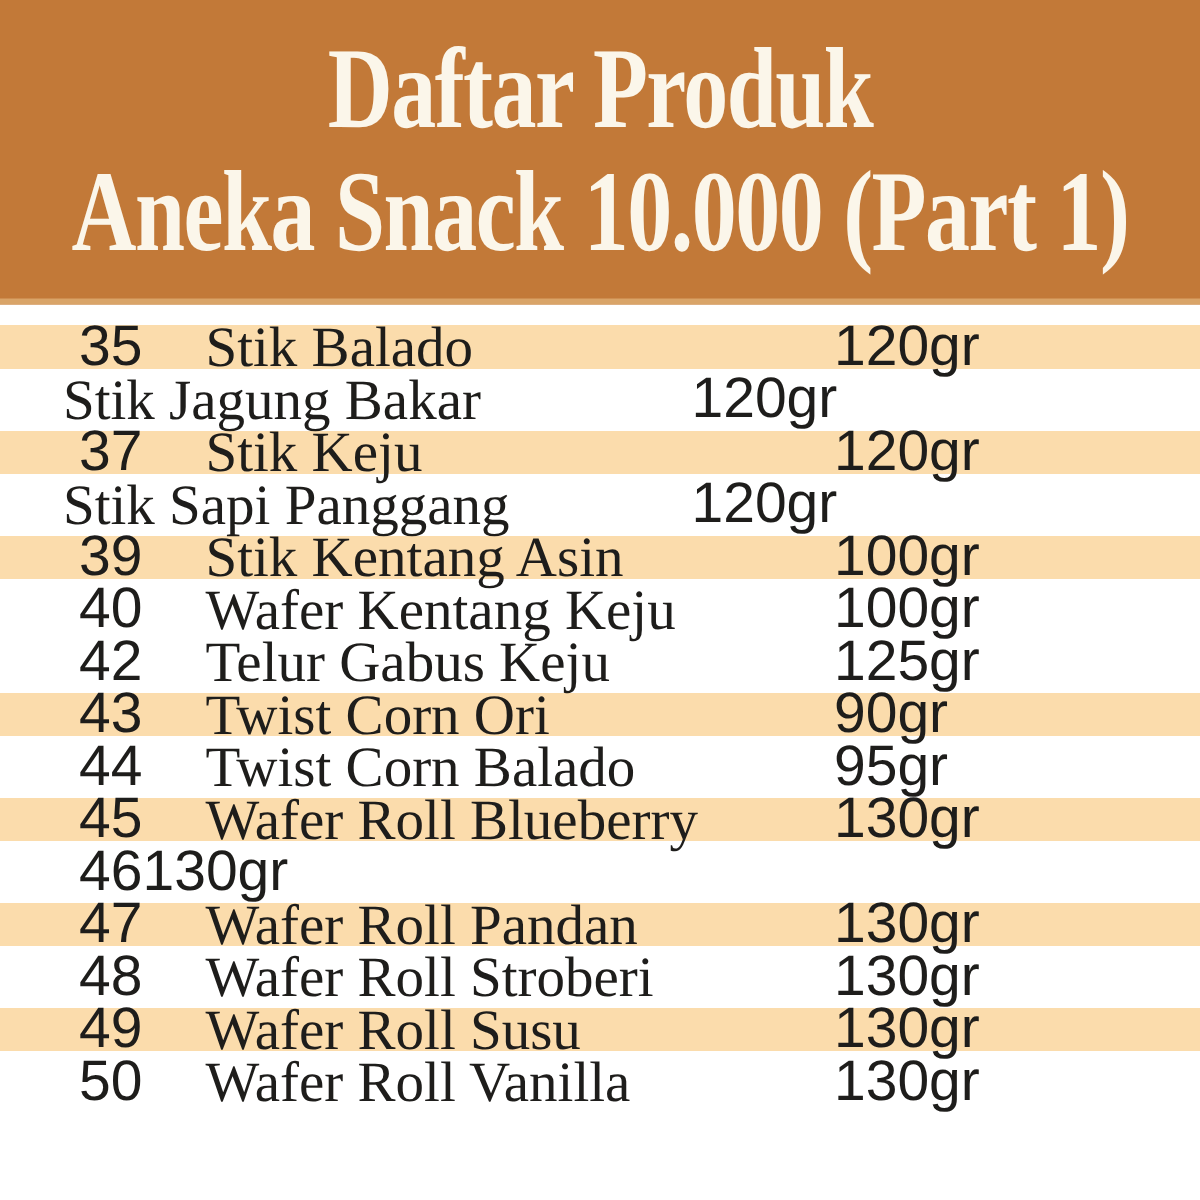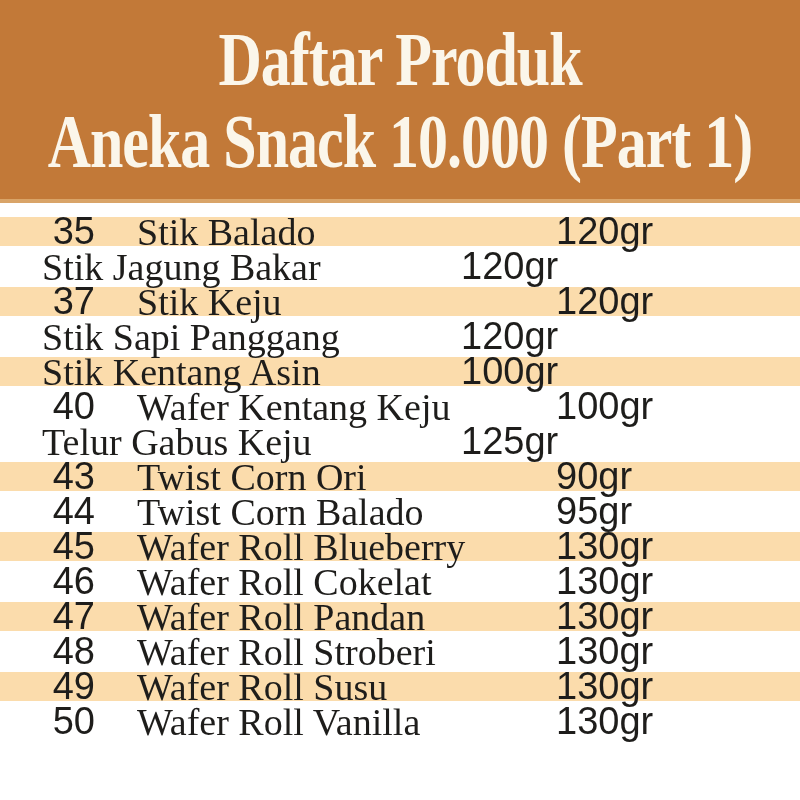--- a/index.html
+++ b/index.html
@@ -90,50 +90,51 @@
       <div class="row hl">
         <div class="cell cell-no">37</div>
         <div class="cell cell-name">Stik Keju</div>
         <div class="cell cell-weight">120gr</div>
       </div>
       <div class="row">
         <div class="cell cell-name">Stik Sapi Panggang</div>
         <div class="cell cell-weight">120gr</div>
       </div>
       <div class="row hl">
+        <div class="cell cell-no">39</div>
         <div class="cell cell-name">Stik Kentang Asin</div>
         <div class="cell cell-weight">100gr</div>
       </div>
       <div class="row">
         <div class="cell cell-no">40</div>
         <div class="cell cell-name">Wafer Kentang Keju</div>
         <div class="cell cell-weight">100gr</div>
       </div>
       <div class="row">
+        <div class="cell cell-no">42</div>
         <div class="cell cell-name">Telur Gabus Keju</div>
         <div class="cell cell-weight">125gr</div>
       </div>
       <div class="row hl">
         <div class="cell cell-no">43</div>
         <div class="cell cell-name">Twist Corn Ori</div>
         <div class="cell cell-weight">90gr</div>
       </div>
       <div class="row">
         <div class="cell cell-no">44</div>
         <div class="cell cell-name">Twist Corn Balado</div>
         <div class="cell cell-weight">95gr</div>
       </div>
       <div class="row hl">
         <div class="cell cell-no">45</div>
         <div class="cell cell-name">Wafer Roll Blueberry</div>
         <div class="cell cell-weight">130gr</div>
       </div>
       <div class="row">
         <div class="cell cell-no">46</div>
-        <div class="cell cell-name">Wafer Roll Cokelat</div>
         <div class="cell cell-weight">130gr</div>
       </div>
       <div class="row hl">
         <div class="cell cell-no">47</div>
         <div class="cell cell-name">Wafer Roll Pandan</div>
         <div class="cell cell-weight">130gr</div>
       </div>
       <div class="row">
         <div class="cell cell-no">48</div>
         <div class="cell cell-name">Wafer Roll Stroberi</div>

